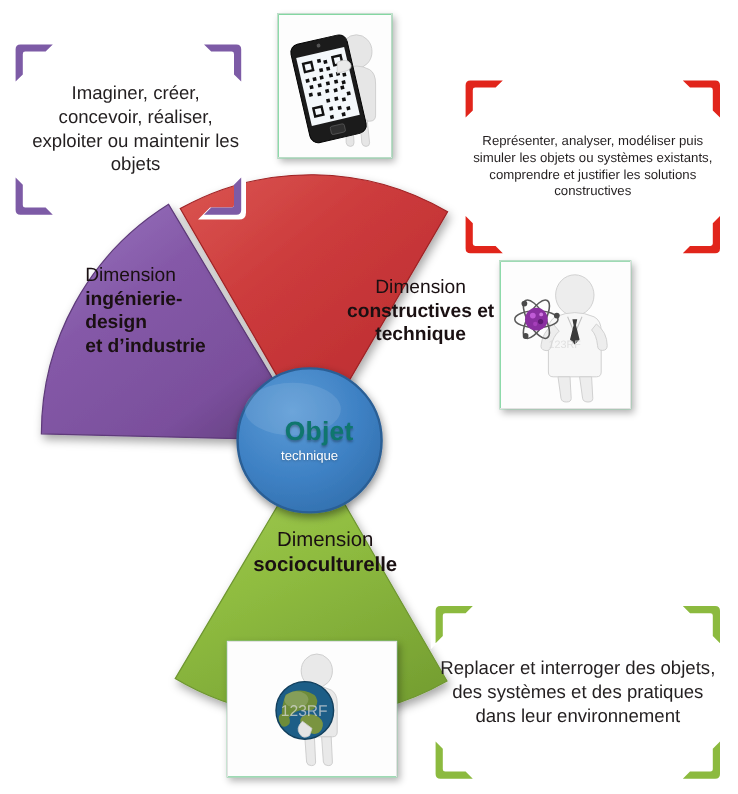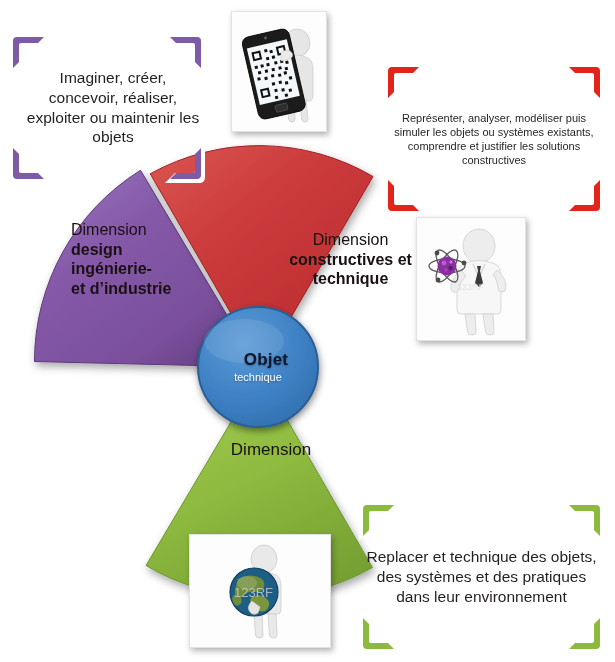--- a/index.html
+++ b/index.html
@@ -45,22 +45,22 @@
     top: 196px;
     width: 120px;
     height: 72px;
     display: flex;
     flex-direction: column;
     align-items: center;
     justify-content: center;
     pointer-events: none;
   }
   .hub-title {
-    color: #0f172a;
-    font-size: 17px;
+    color: #0f766e;
+    font-size: 22px;
     font-weight: bold;
     line-height: 1.05;
     letter-spacing: .2px;
     text-shadow: 0 1px 2px rgba(0,0,0,.30);
     margin-left: 16px;
   }
   .hub-sub {
     color: #ffffff;
     font-size: 11px;
     font-weight: normal;
@@ -211,33 +211,34 @@
                L 346.5 432.5
                A 225 225 0 0 1 120 430.5
                L 234 238 Z"></path>
 
       <circle cx="232" cy="232" r="60" fill="url(#gBlue)" stroke="#2A5E95" stroke-width="2" filter="url(#hubShadow)"></circle>
       <ellipse cx="218" cy="206" rx="40" ry="22" fill="#ffffff" opacity="0.10"></ellipse>
     </svg>
 
     <div class="seg-label" id="label-purple">
       <div class="lead">Dimension</div>
+      <div class="strong">ingénierie-</div>
       <div class="strong">design</div>
-      <div class="strong">ingénierie-</div>
       <div class="strong">et d’industrie</div>
     </div>
 
     <div class="seg-label" id="label-red">
       <div class="lead">Dimension</div>
       <div class="strong">constructives et</div>
       <div class="strong">technique</div>
     </div>
 
     <div class="seg-label" id="label-green">
       <div class="lead">Dimension</div>
+      <div class="strong">socioculturelle</div>
     </div>
 
     <div class="hub-label">
       <div class="hub-title">Objet</div>
       <div class="hub-sub">technique</div>
     </div>
   </div>
 
   <div class="frame" id="frame-purple">
     <div class="corner" style="left:0;top:0;">
@@ -313,21 +314,21 @@
         <path d="M3 43 L3 9 Q3 3 9 3 L43 3 L33 13 L15 13 Q13 13 13 15 L13 33 Z" fill="#ffffff"></path>
         <path d="M7 38 L7 11 Q7 7 11 7 L38 7 L32 13 L15 13 Q13 13 13 15 L13 32 Z" fill="#8CBA3F"></path>
       </svg>
     </div>
     <div class="corner" style="right:0;bottom:0;transform:scale(-1,-1);">
       <svg viewBox="0 0 46 46">
         <path d="M3 43 L3 9 Q3 3 9 3 L43 3 L33 13 L15 13 Q13 13 13 15 L13 33 Z" fill="#ffffff"></path>
         <path d="M7 38 L7 11 Q7 7 11 7 L38 7 L32 13 L15 13 Q13 13 13 15 L13 32 Z" fill="#8CBA3F"></path>
       </svg>
     </div>
-    <div class="ftext">Replacer et technique des objets, des systèmes et des pratiques dans leur environnement</div>
+    <div class="ftext">Replacer et interroger des objets, des systèmes et des pratiques dans leur environnement</div>
   </div>
 
   <div class="photo" id="photo-phone">
     <svg viewBox="0 0 94 119" width="94" height="119">
       <rect x="0" y="0" width="94" height="119" fill="#fdfdfd"></rect>
 
       <g fill="#e6e6e6" stroke="#c9c9c9" stroke-width="0.7">
         <ellipse cx="65" cy="31" rx="13" ry="14"></ellipse>
         <path d="M54 46 q11 -6 22 0 q5 3 5 12 l0 26 q0 5 -5 5 l-22 0 q-5 0 -5 -5 l0 -26 q0 -9 5 -12 Z"></path>
         <path d="M56 88 l6 0 l1 19 q0 3 -3 3 q-3 0 -3.5 -3 Z"></path>

